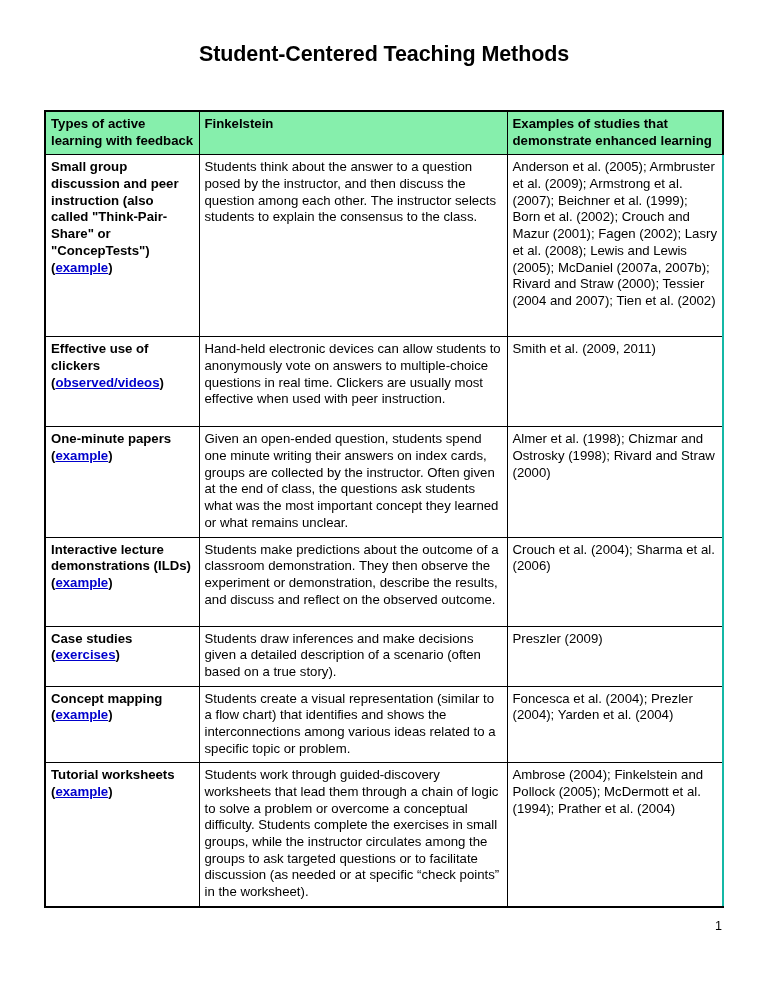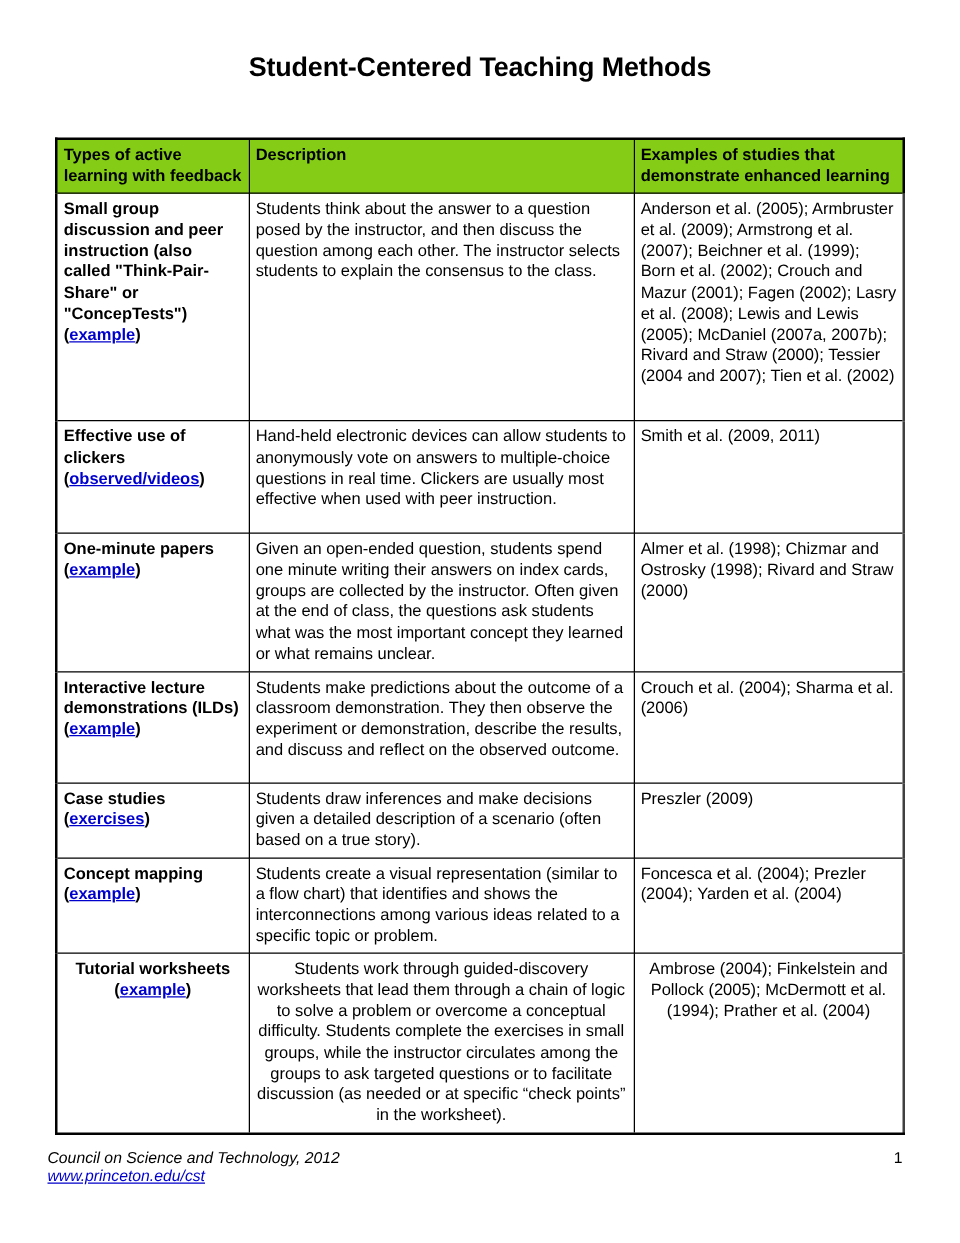--- a/index.html
+++ b/index.html
@@ -54,30 +54,30 @@
   }
   table.main td, table.main th {
     border: 1px solid #000000;
     vertical-align: top;
     padding: 4px 5px 5px 5px;
     font-size: 13.2px;
     line-height: 1.265;
     text-align: left;
   }
   table.main thead th {
-    background: #84cc16;
+    background: #86efac;
     font-weight: bold;
     border-top: 2px solid #000000;
     border-bottom: 1px solid #000000;
   }
   thead th.c1 { border-left: 2px solid #000000; }
   thead th.c3 { border-right: 2px solid #000000; }
   tbody td.c1 { border-left: 2px solid #000000; }
-  tbody td.c3 { border-right: 2px solid #404040; }
-  tbody tr:last-child td { border-bottom: 2px solid #000000; text-align: center; }
+  tbody td.c3 { border-right: 2px solid #14b8a6; }
+  tbody tr:last-child td { border-bottom: 2px solid #000000; }
   col.c1 { width: 154px; }
   col.c2 { width: 308px; }
   col.c3 { width: 216px; }
   .method-name {
     font-weight: bold;
     display: block;
   }
   .method-link {
     display: block;
     font-weight: bold;
@@ -111,21 +111,21 @@
 
   <table class="main">
     <colgroup>
       <col class="c1">
       <col class="c2">
       <col class="c3">
     </colgroup>
     <thead>
       <tr>
         <th class="c1">Types of active learning with feedback</th>
-        <th class="c2">Description</th>
+        <th class="c2">Finkelstein</th>
         <th class="c3">Examples of studies that demonstrate enhanced learning</th>
       </tr>
     </thead>
     <tbody>
 
       <tr style="height:182px;">
         <td class="c1">
           <span class="method-name">Small group discussion and peer instruction (also called "Think-Pair-Share" or "ConcepTests")</span>
           <span class="method-link"><span>(</span><a class="link" href="#">example</a><span>)</span></span>
         </td>
@@ -183,20 +183,16 @@
           <span class="method-name">Tutorial worksheets</span>
           <span class="method-link"><span>(</span><a class="link" href="#">example</a><span>)</span></span>
         </td>
         <td class="c2">Students work through guided-discovery worksheets that lead them through a chain of logic to solve a problem or overcome a conceptual difficulty.  Students complete the exercises in small groups, while the instructor circulates among the groups to ask targeted questions or to facilitate discussion (as needed or at specific “check points” in the worksheet).</td>
         <td class="c3">Ambrose (2004); Finkelstein and Pollock (2005); McDermott et al. (1994); Prather et al. (2004)</td>
       </tr>
 
     </tbody>
   </table>
 
-  <div class="footer">
-    <div>Council on Science and Technology, 2012</div>
-    <div class="footer-line2"><a class="link" href="#">www.princeton.edu/cst</a></div>
-  </div>
 
   <div class="page-number">1</div>
 
 </div>
 
 </body></html>

